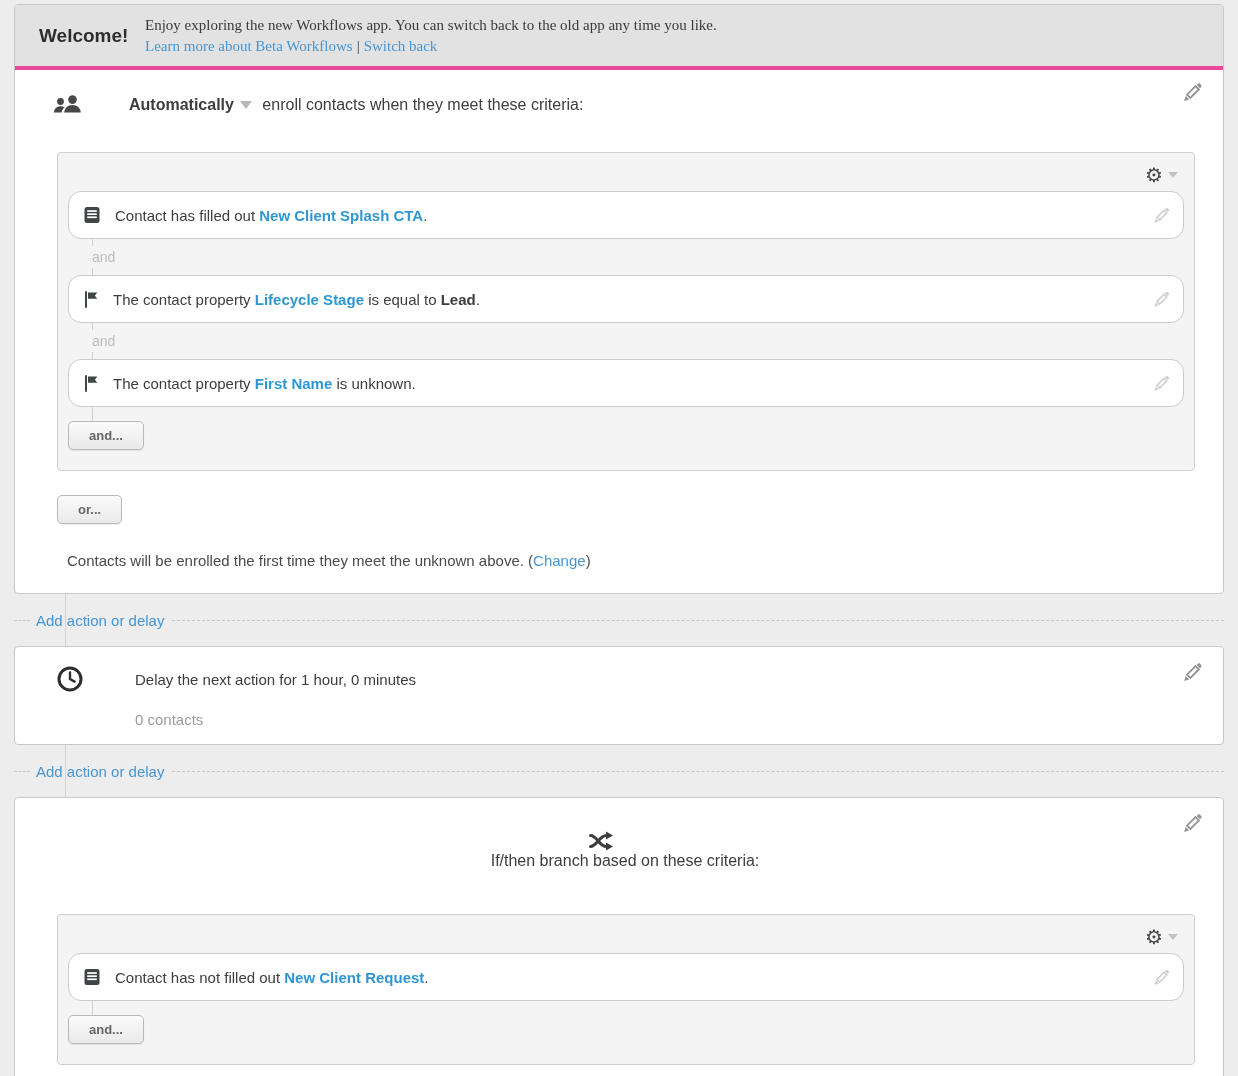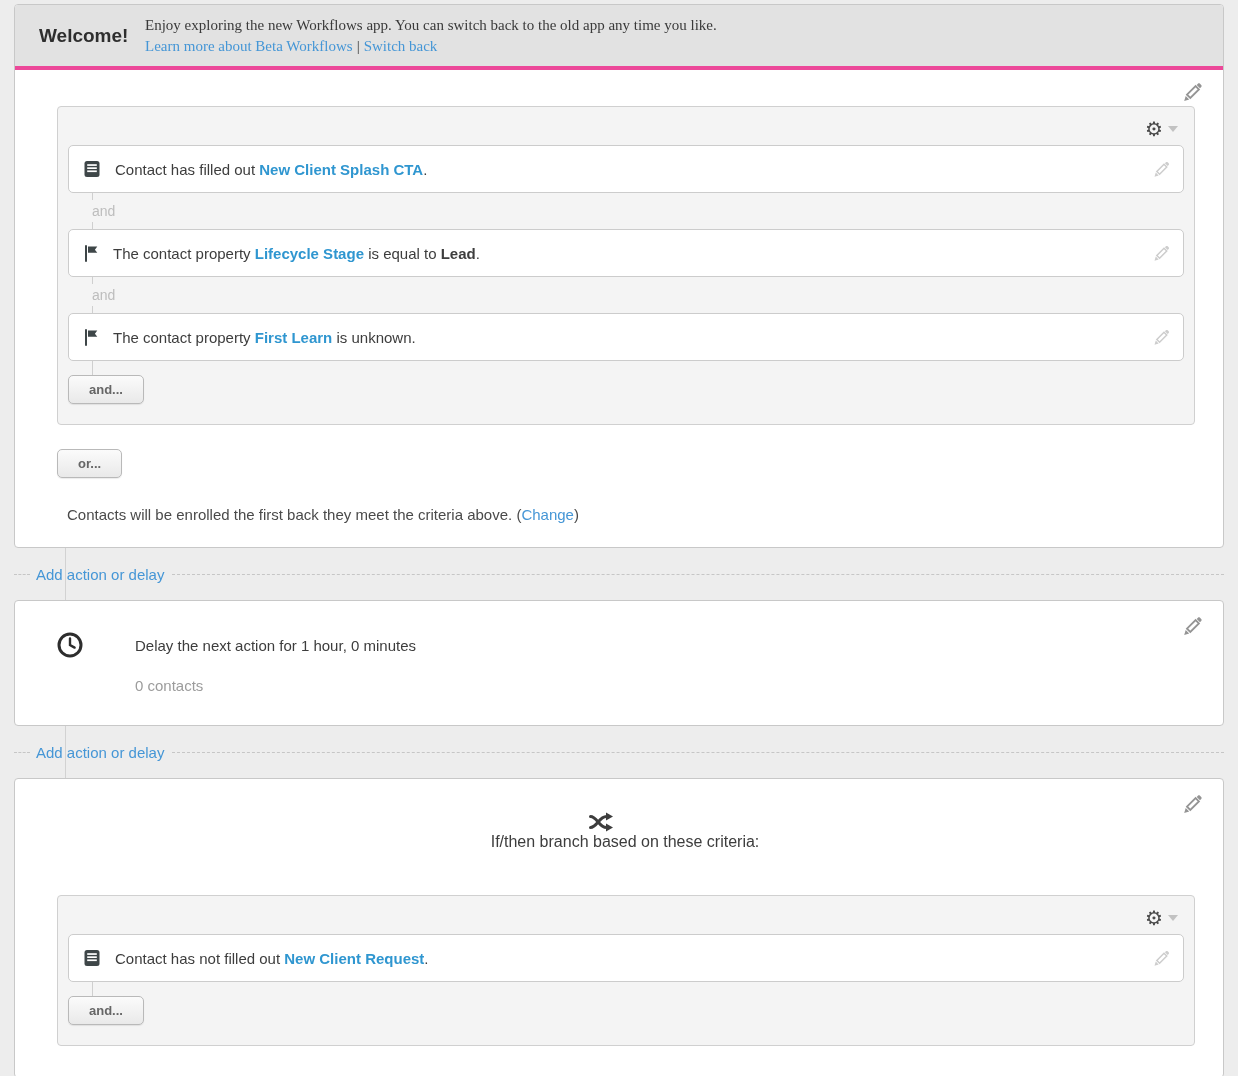--- a/index.html
+++ b/index.html
@@ -71,21 +71,21 @@
     padding:6px 10px 20px 10px;
   }
   .branch .criteria-box { margin-top:44px; }
   .box-toolbar { height:32px; display:flex; align-items:center; justify-content:flex-end; padding-right:6px; }
   .gear { font-size:20px; color:#4a4a4a; cursor:pointer; line-height:1; margin-right:5px; }
   .crit-row {
     position:relative;
     display:flex; align-items:center;
     background:#ffffff;
     border:1px solid #cccccc;
-    border-radius:5px;
+    border-radius:13px;
     height:48px;
     padding:0 40px 0 14px;
     font-size:15px; color:#3d3d3d;
   }
   .crit-row .row-icon { margin-right:14px; display:flex; flex:none; }
   .crit-link { color:#2f96d0; font-weight:bold; cursor:pointer; white-space:pre; }
   .crit-bold { font-weight:bold; white-space:pre; }
   .crit-text { white-space:pre; }
   .row-pencil { position:absolute; right:12px; top:14px; width:20px; height:20px; cursor:pointer; }
 
@@ -128,21 +128,21 @@
   }
   .add-row::before {
     content:""; position:absolute; left:65px; top:0; bottom:0; width:1px; background:#d2d2d2;
   }
   .dash-seg { border-top:1px dashed #c6c6c6; height:0; }
   .dash-seg.left { width:16px; margin-right:6px; }
   .dash-seg.right { flex:1; margin-left:8px; }
   .add-link { font-size:15px; position:relative; }
 
   
-  .delay-card { height:126px; padding-top:16px; }
+  .delay-card { height:99px; padding-top:4px; }
   .delay-row { display:flex; align-items:center; padding:14px 24px 0 38px; }
   .delay-row .hdr-icon { margin-right:48px; }
   .delay-text { font-size:15px; color:#3d3d3d; }
   .delay-count { font-size:15px; color:#9c9c9c; padding:18px 0 0 120px; }
 
   
   .branch { height:300px; }
   .branch .card-header { padding-top:32px;flex-direction:column; }
 </style>
 </head>
@@ -163,20 +163,33 @@
     </div>
 
     <button class="card-pencil" aria-label="edit">
       <svg viewBox="0 0 24 24" width="24" height="24">
         <path d="M4.2 20l1.5-5 3.5 3.5L4.2 20z" fill="#949494"></path>
         <path d="M7 13.7l8.6-8.6 3.3 3.3-8.6 8.6z" fill="none" stroke="#949494" stroke-width="1.8"></path>
         <path d="M16.7 4l1.2-1.2c.6-.6 1.5-.6 2.1 0l1.2 1.2c.6.6.6 1.5 0 2.1L20 7.3 16.7 4z" fill="#949494"></path>
       </svg>
     </button>
 
+    <div class="card-header">
+      <span class="hdr-icon">
+        <svg viewBox="0 0 34 22" width="34" height="22" fill="#474747">
+          <circle cx="9.5" cy="7.5" r="3.4"></circle>
+          <path d="M3 18.5c0-3.8 2.8-6.2 6.5-6.2 1.6 0 3 .45 4.1 1.25-1.7 1.2-2.8 3-3 4.95H3z"></path>
+          <circle cx="21.5" cy="5.6" r="4.3"></circle>
+          <path d="M13.2 18.5c.3-4.5 3.6-7.6 8.3-7.6s8 3.1 8.3 7.6H13.2z"></path>
+        </svg>
+      </span>
+      <div class="hdr-text">
+        <span class="bold">Automatically</span><span class="caret"></span><span> enroll contacts when they meet these criteria:</span>
+      </div>
+    </div>
 
     <div class="criteria-box">
       <div class="box-toolbar">
         <span class="gear">⚙</span>
         <span class="caret small"></span>
       </div>
 
       
       <div class="crit-row">
         <span class="row-icon">
@@ -231,39 +244,39 @@
 
       
       <div class="crit-row">
         <span class="row-icon">
           <svg viewBox="0 0 16 19" width="16" height="19" fill="#3e4648">
             <rect x="2" y="1" width="2" height="17" rx="1"></rect>
             <path d="M5 2.6h9.3l-2.4 3.1 2.4 3.1H5z"></path>
           </svg>
         </span>
         <span class="crit-text">The contact property </span>
-          <a class="crit-link">First Learn</a>
+          <a class="crit-link">First Name</a>
           <span class="crit-text"> is unknown.</span>
         <span class="row-pencil">
           <svg viewBox="0 0 24 24" width="20" height="20">
             <path d="M4.2 20l1.5-5 3.5 3.5L4.2 20z" fill="#cdcdcd"></path>
             <path d="M7 13.7l8.6-8.6 3.3 3.3-8.6 8.6z" fill="none" stroke="#cdcdcd" stroke-width="1.8"></path>
             <path d="M16.7 4l1.2-1.2c.6-.6 1.5-.6 2.1 0l1.2 1.2c.6.6.6 1.5 0 2.1L20 7.3 16.7 4z" fill="#cdcdcd"></path>
           </svg>
         </span>
       </div>
 
       <div class="btn-gap"></div>
       <button class="gray-btn">and...</button>
     </div>
 
     <button class="gray-btn or-btn">or...</button>
 
     <div class="footer-text">
-      <span>Contacts will be enrolled the first back they meet the criteria above. (</span><a class="link">Change</a><span>)</span>
+      <span>Contacts will be enrolled the first time they meet the unknown above. (</span><a class="link">Change</a><span>)</span>
     </div>
   </div>
 
   <div class="add-row">
     <span class="dash-seg left"></span>
     <a class="link add-link">Add action or delay</a>
     <span class="dash-seg right"></span>
   </div>
 
   <div class="card small-card delay-card">

